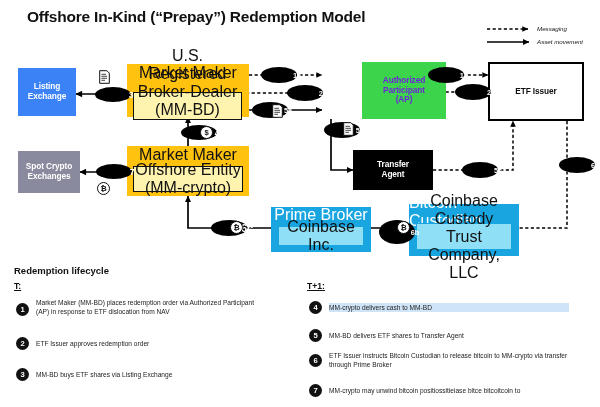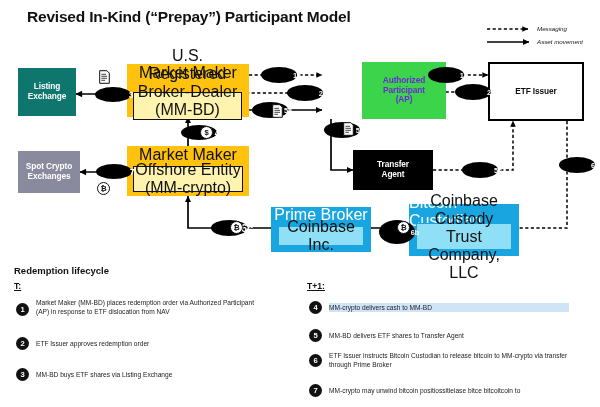--- a/index.html
+++ b/index.html
@@ -28,21 +28,21 @@
 
   
   .box{
     display:flex;flex-direction:column;align-items:center;justify-content:center;
     text-align:center;
   }
   .box .hdr{
     font-size:8.3px;font-weight:bold;line-height:1.15;letter-spacing:-0.1px;
   }
 
-  .box-purple{background:#0f766e;color:#fff;}
+  .box-purple{background:#3b82f6;color:#fff;}
   .box-gray{background:#8A8A9E;color:#fff;}
   .box-yellow{background:#FFC20E;color:#111;}
   .box-green{background:#3BD44A;color:#6d28d9;margin-left:40px;}
   .box-black{background:#000;color:#fff;}
   .box-white{background:#fff;color:#111;border:2.5px solid #000;}
   .box-blue{background:#18A5E0;color:#fff;}
 
   .inner-panel{
     background:#FFF3B0;border:0.8px solid #111;color:#111;
     display:flex;flex-direction:column;align-items:center;justify-content:center;
@@ -87,21 +87,21 @@
   }
   .li-text.hl{background:#CFE4F7;}
 
   .doc-icon{position:absolute;z-index:42;}
 </style>
 </head>
 <body>
 
 <div id="stage">
 
-  <div class="abs" id="title">Revised In-Kind (“Prepay”) Participant Model</div>
+  <div class="abs" id="title">Offshore In-Kind (“Prepay”) Redemption Model</div>
 
   <svg class="overlay">
     <defs>
       <marker id="ah" markerWidth="5" markerHeight="5" refX="4.2" refY="2.1" orient="auto">
         <path d="M0,0 L4.4,2.1 L0,4.2 z" fill="#000"></path>
       </marker>
       <marker id="ah-s" markerWidth="4.4" markerHeight="4.4" refX="3.8" refY="1.9" orient="auto">
         <path d="M0,0 L4,1.9 L0,3.8 z" fill="#000"></path>
       </marker>
       <marker id="ah-st" markerWidth="4.4" markerHeight="4.4" refX="0.4" refY="1.9" orient="auto">

